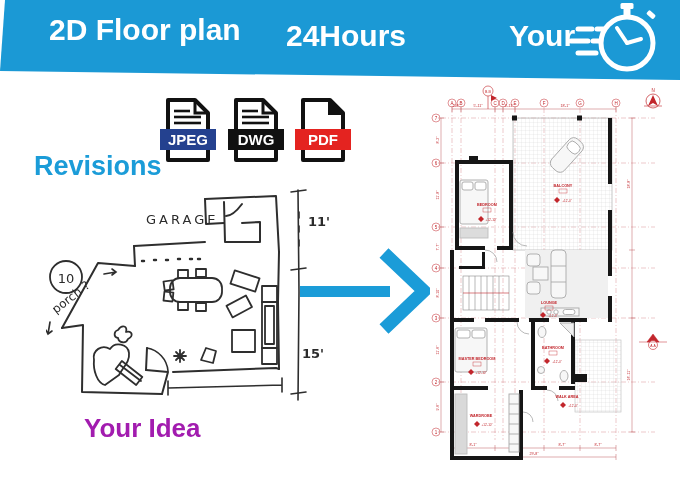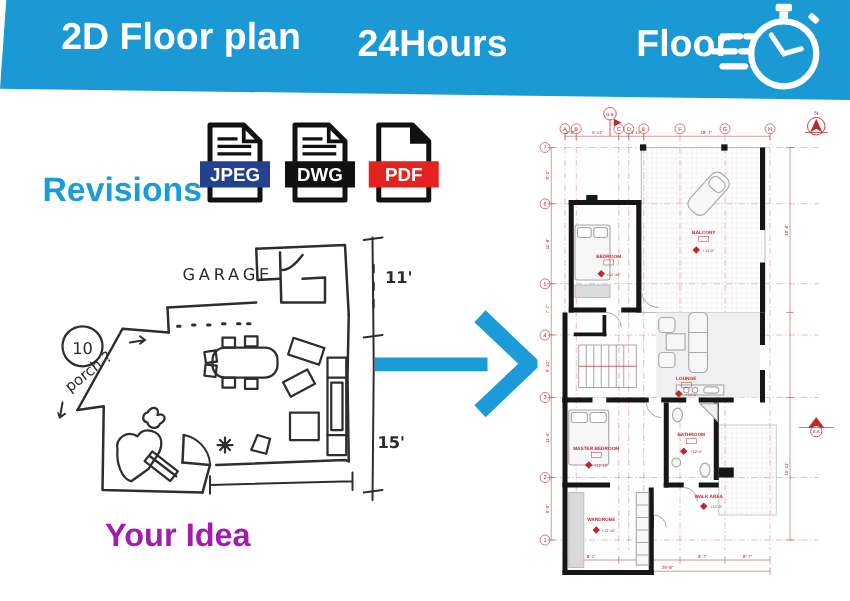--- a/index.html
+++ b/index.html
@@ -9,21 +9,21 @@
   
   .banner-svg { position:absolute; left:0; top:0; }
   .banner-text { position:absolute; color:#ffffff; font-weight:bold; font-size:30px; letter-spacing:0; }
   .bt-title { left:33px; top:13px;margin-left:16px; }
   .bt-hours { left:286px; top:19px; }
   .bt-fast  { left:509px; top:19px; }
   .stopwatch { position:absolute; left:568px; top:1px; }
 
   
   .offer-free { position:absolute; left:32px; top:78px; color:#1b9cd8; font-weight:bold; font-size:50px; line-height:1.05; }
-  .offer-rev  { position:absolute; left:34px; top:137px; color:#1b9cd8; font-weight:bold; font-size:27px; }
+  .offer-rev  { position:absolute; left:34px; top:151px; color:#1b9cd8; font-weight:bold; font-size:27px; }
 
   
   .fmt { position:absolute; top:97px; }
   .fmt-jpeg { left:159px; }
   .fmt-dwg  { left:227px; }
   .fmt-pdf  { left:294px; }
 
   
   .your-idea { position:absolute; left:84px; top:413px; color:#a21caf; font-weight:bold; font-size:26px; }
 
@@ -39,21 +39,21 @@
 </head>
 <body>
 
 <div id="canvas">
 
   <svg class="banner-svg" width="680" height="84" viewBox="0 0 680 84">
     <polygon points="5,0 680,0 680,80 0,71" fill="#1b99d5"></polygon>
   </svg>
   <div class="banner-text bt-title">2D Floor plan</div>
   <div class="banner-text bt-hours">24Hours</div>
-  <div class="banner-text bt-fast">Floor</div>
+  <div class="banner-text bt-fast">Your</div>
 
   <svg class="stopwatch" width="100" height="74" viewBox="0 0 100 74">
     <g stroke="#ffffff" fill="none" stroke-linecap="round">
 
       <rect x="52.5" y="2" width="13" height="6" rx="1.5" fill="#ffffff" stroke="none"></rect>
       <rect x="55.5" y="8" width="7" height="6" fill="#ffffff" stroke="none"></rect>
 
       <rect x="79" y="11" width="9" height="5" rx="1.5" fill="#ffffff" stroke="none" transform="rotate(42 83 13)"></rect>
 
       <circle cx="59" cy="42" r="26" stroke-width="5"></circle>

